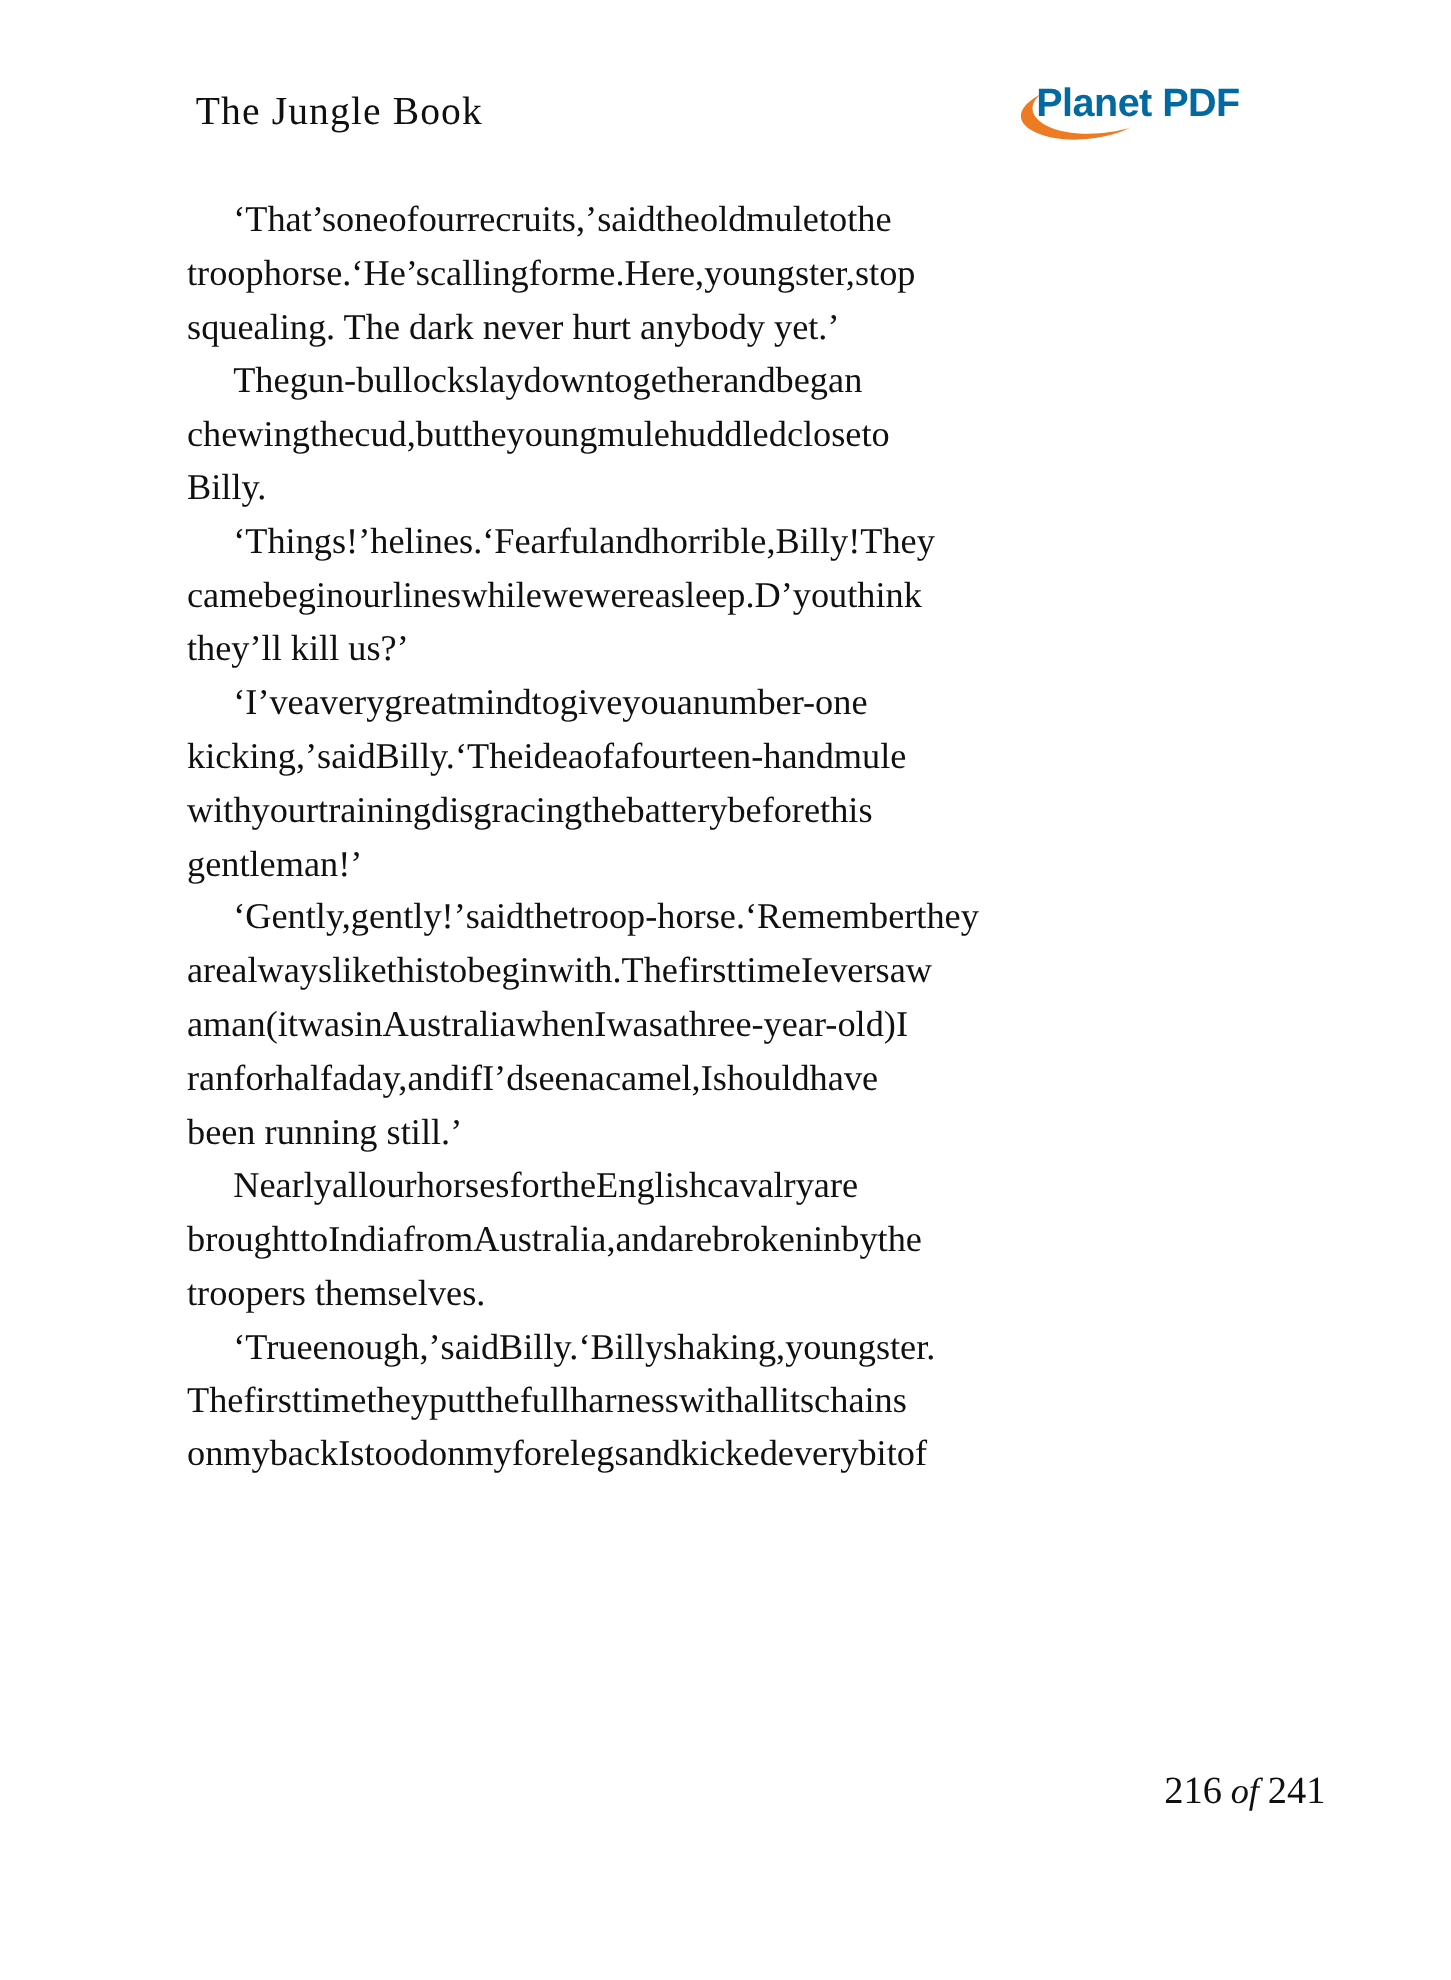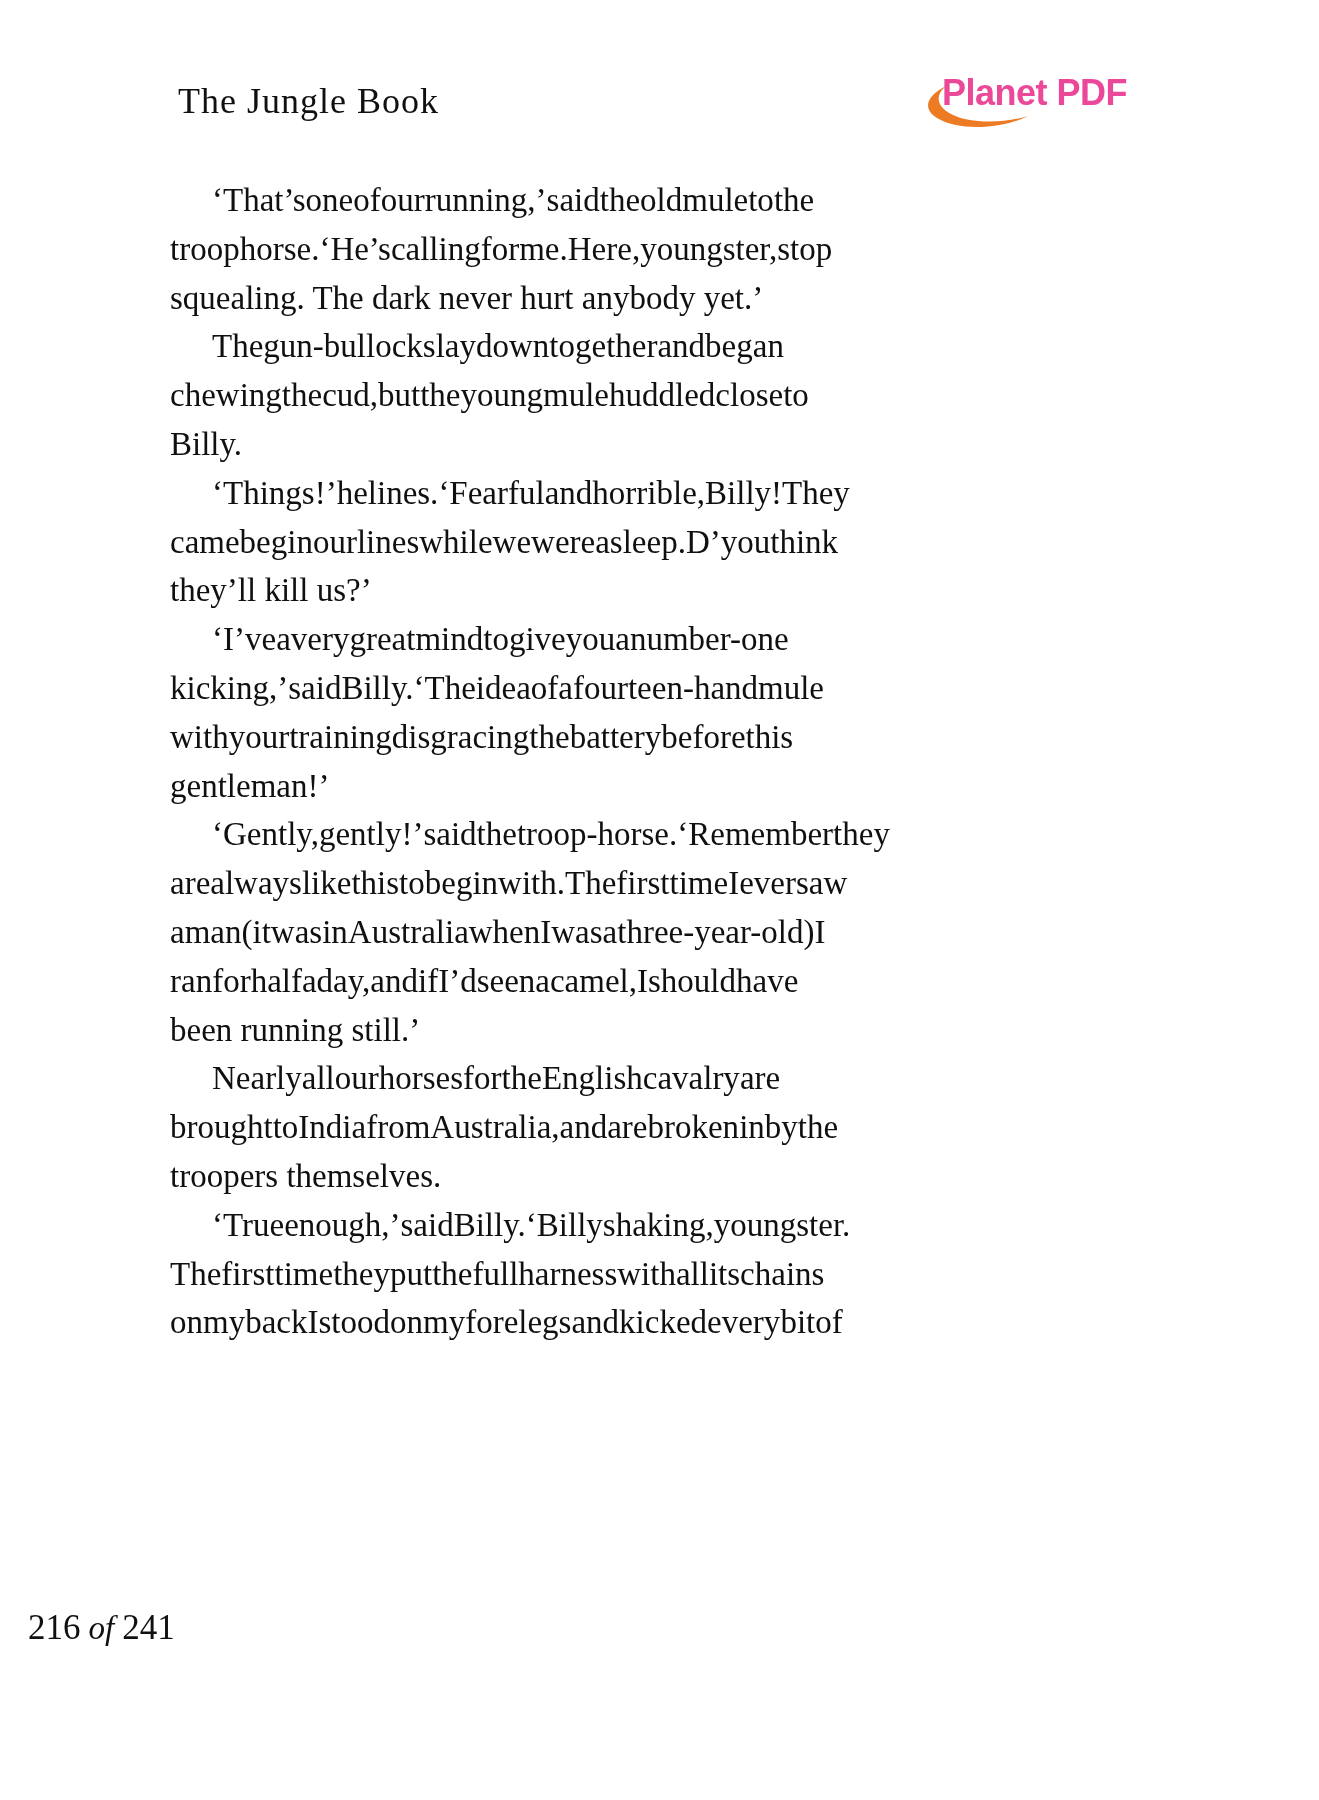--- a/index.html
+++ b/index.html
@@ -65,53 +65,52 @@
     justify-content: flex-start;
   }
   .para .line:first-child { padding-left: 42px; }
 
   
   .footer {
     position: absolute;
     left: 0;
     top: 1608px;
     width: 1205px;
-    text-align: left;
+    text-align: right;
     font-size: 35px;
-    margin-left: 28px;
   }
   .footer .of-label {
     font-style: italic;
     margin: 0 8px;
     font-size: 33px;
   }
 </style>
 </head>
 <body>
 
 <div class="page">
 
   <span class="book-title">The Jungle Book</span>
 
   <div class="logo">
     <svg class="logo-swoosh" viewBox="0 0 126 46" aria-hidden="true">
       <path d="M26,2 C8,11 1,24 17,34 C37,46.5 80,46 108,32
                C84,39.5 50,40 31,30 C15,21.5 16,10 26,2 Z" fill="#ec7b23"></path>
     </svg>
-    <span class="logo-text" style="color: #ec4899; text-align: right;">Planet PDF</span>
+    <span class="logo-text" style="color: #0369a1; text-align: right;">Planet PDF</span>
   </div>
 
   <div class="body-text" id="body-text">
       <div class="para">
         <div class="line justify">
           <span>‘That’s</span>
           <span>one</span>
           <span>of</span>
           <span>our</span>
-          <span>running,’</span>
+          <span>recruits,’</span>
           <span>said</span>
           <span>the</span>
           <span>old</span>
           <span>mule</span>
           <span>to</span>
           <span>the</span>
         </div>
         <div class="line justify">
           <span>troop</span>
           <span>horse.</span>

